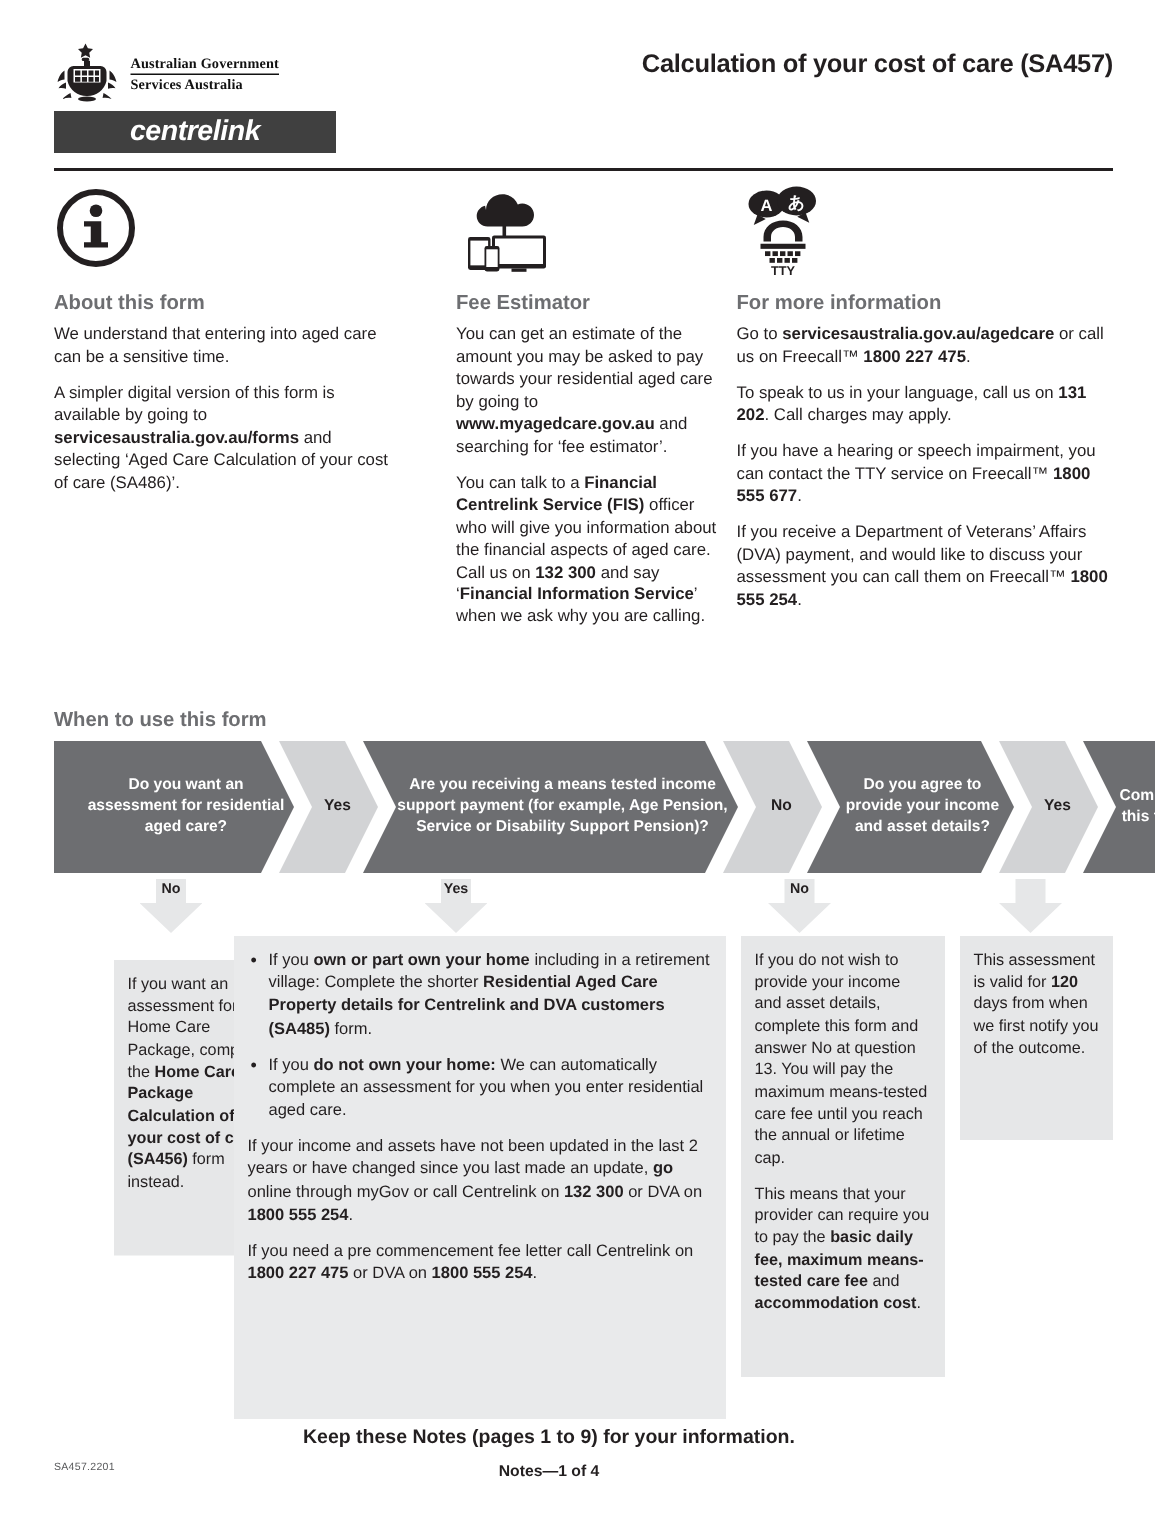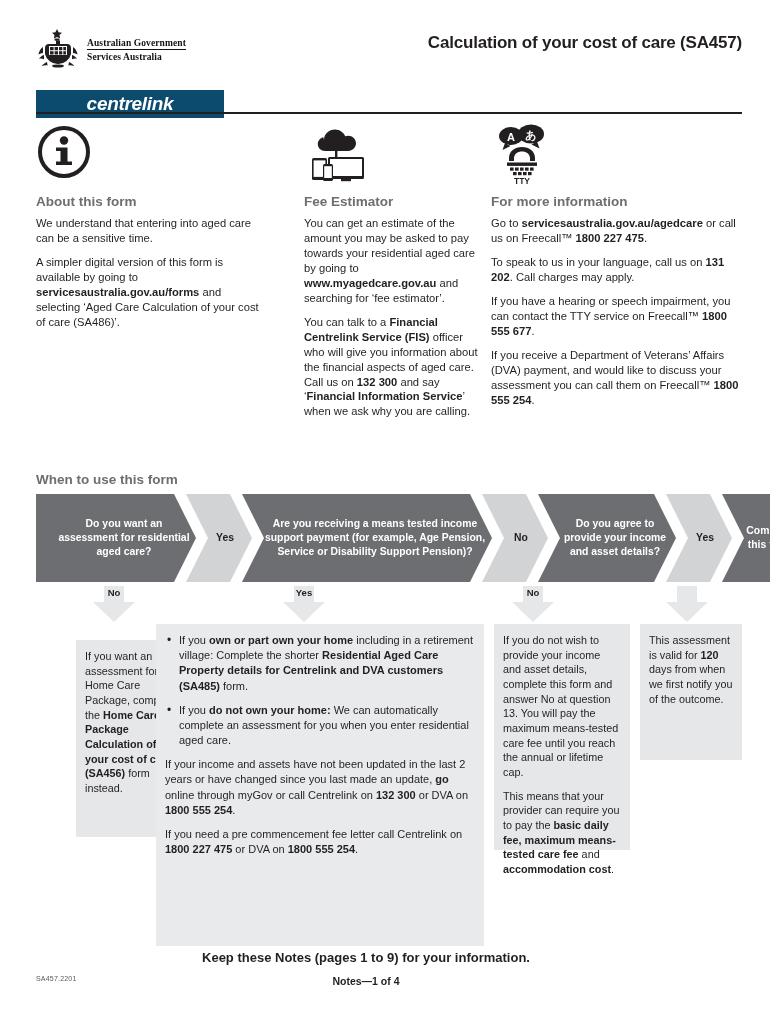--- a/index.html
+++ b/index.html
@@ -27,21 +27,21 @@
   .gov-line1 {
     font-size: 9.5px; font-weight: bold; letter-spacing: .1px;
     font-family: "Liberation Serif", serif; color: #111;
     border-bottom: 1px solid #111; padding-bottom: 1px; display: inline-block;
   }
   .gov-line2 {
     font-size: 9.5px; font-weight: bold; letter-spacing: .1px;
     font-family: "Liberation Serif", serif; color: #111; margin-top: 1.5px;
   }
   .centrelink-badge {
-    margin-top: 22px; background: #0c4a6e; width: 188px; height: 28px;
+    margin-top: 6px; background: #404040; width: 188px; height: 28px;
     display: flex; align-items: center; justify-content: center;
   }
   .centrelink-badge span {
     color: #fff; font-style: italic; font-weight: bold; font-size: 19px;
     letter-spacing: -0.3px;
   }
   .title-block { position: absolute; right: 0; top: 2px; text-align: right; }
   .title-main {
     font-size: 23px; font-weight: bold; letter-spacing: -0.2px; line-height: 1.12;
   }
@@ -137,21 +137,21 @@
   .box li {
     font-size: 10.8px; line-height: 1.36; margin: 0 0 9px 0; position: relative;
   }
   .box li:last-child { margin-bottom: 0; }
   .box li::before {
     content: "\2022"; position: absolute; left: -12px; top: -1px; font-size: 12px;
   }
 
   .b1 { left: 36px;  top: 640px; width: 110px; height: 197px; margin-left: 40px; }
   .b2 { left: 156px; top: 624px; width: 328px; height: 322px; background: #e9eaeb; }
-  .b3 { left: 494px; top: 624px; width: 136px; height: 226px; }
+  .b3 { left: 494px; top: 624px; width: 136px; height: 294px; }
   .b4 { left: 640px; top: 624px; width: 102px; height: 136px; }
 
   .b2 p, .b2 li { font-size: 11px; line-height: 1.38; }
 
   
   .keepnotes {
     position: absolute; left: 156px; width: 420px; top: 950px;
     text-align: center; font-size: 13px; font-weight: bold;
   }
   .pagenum {

